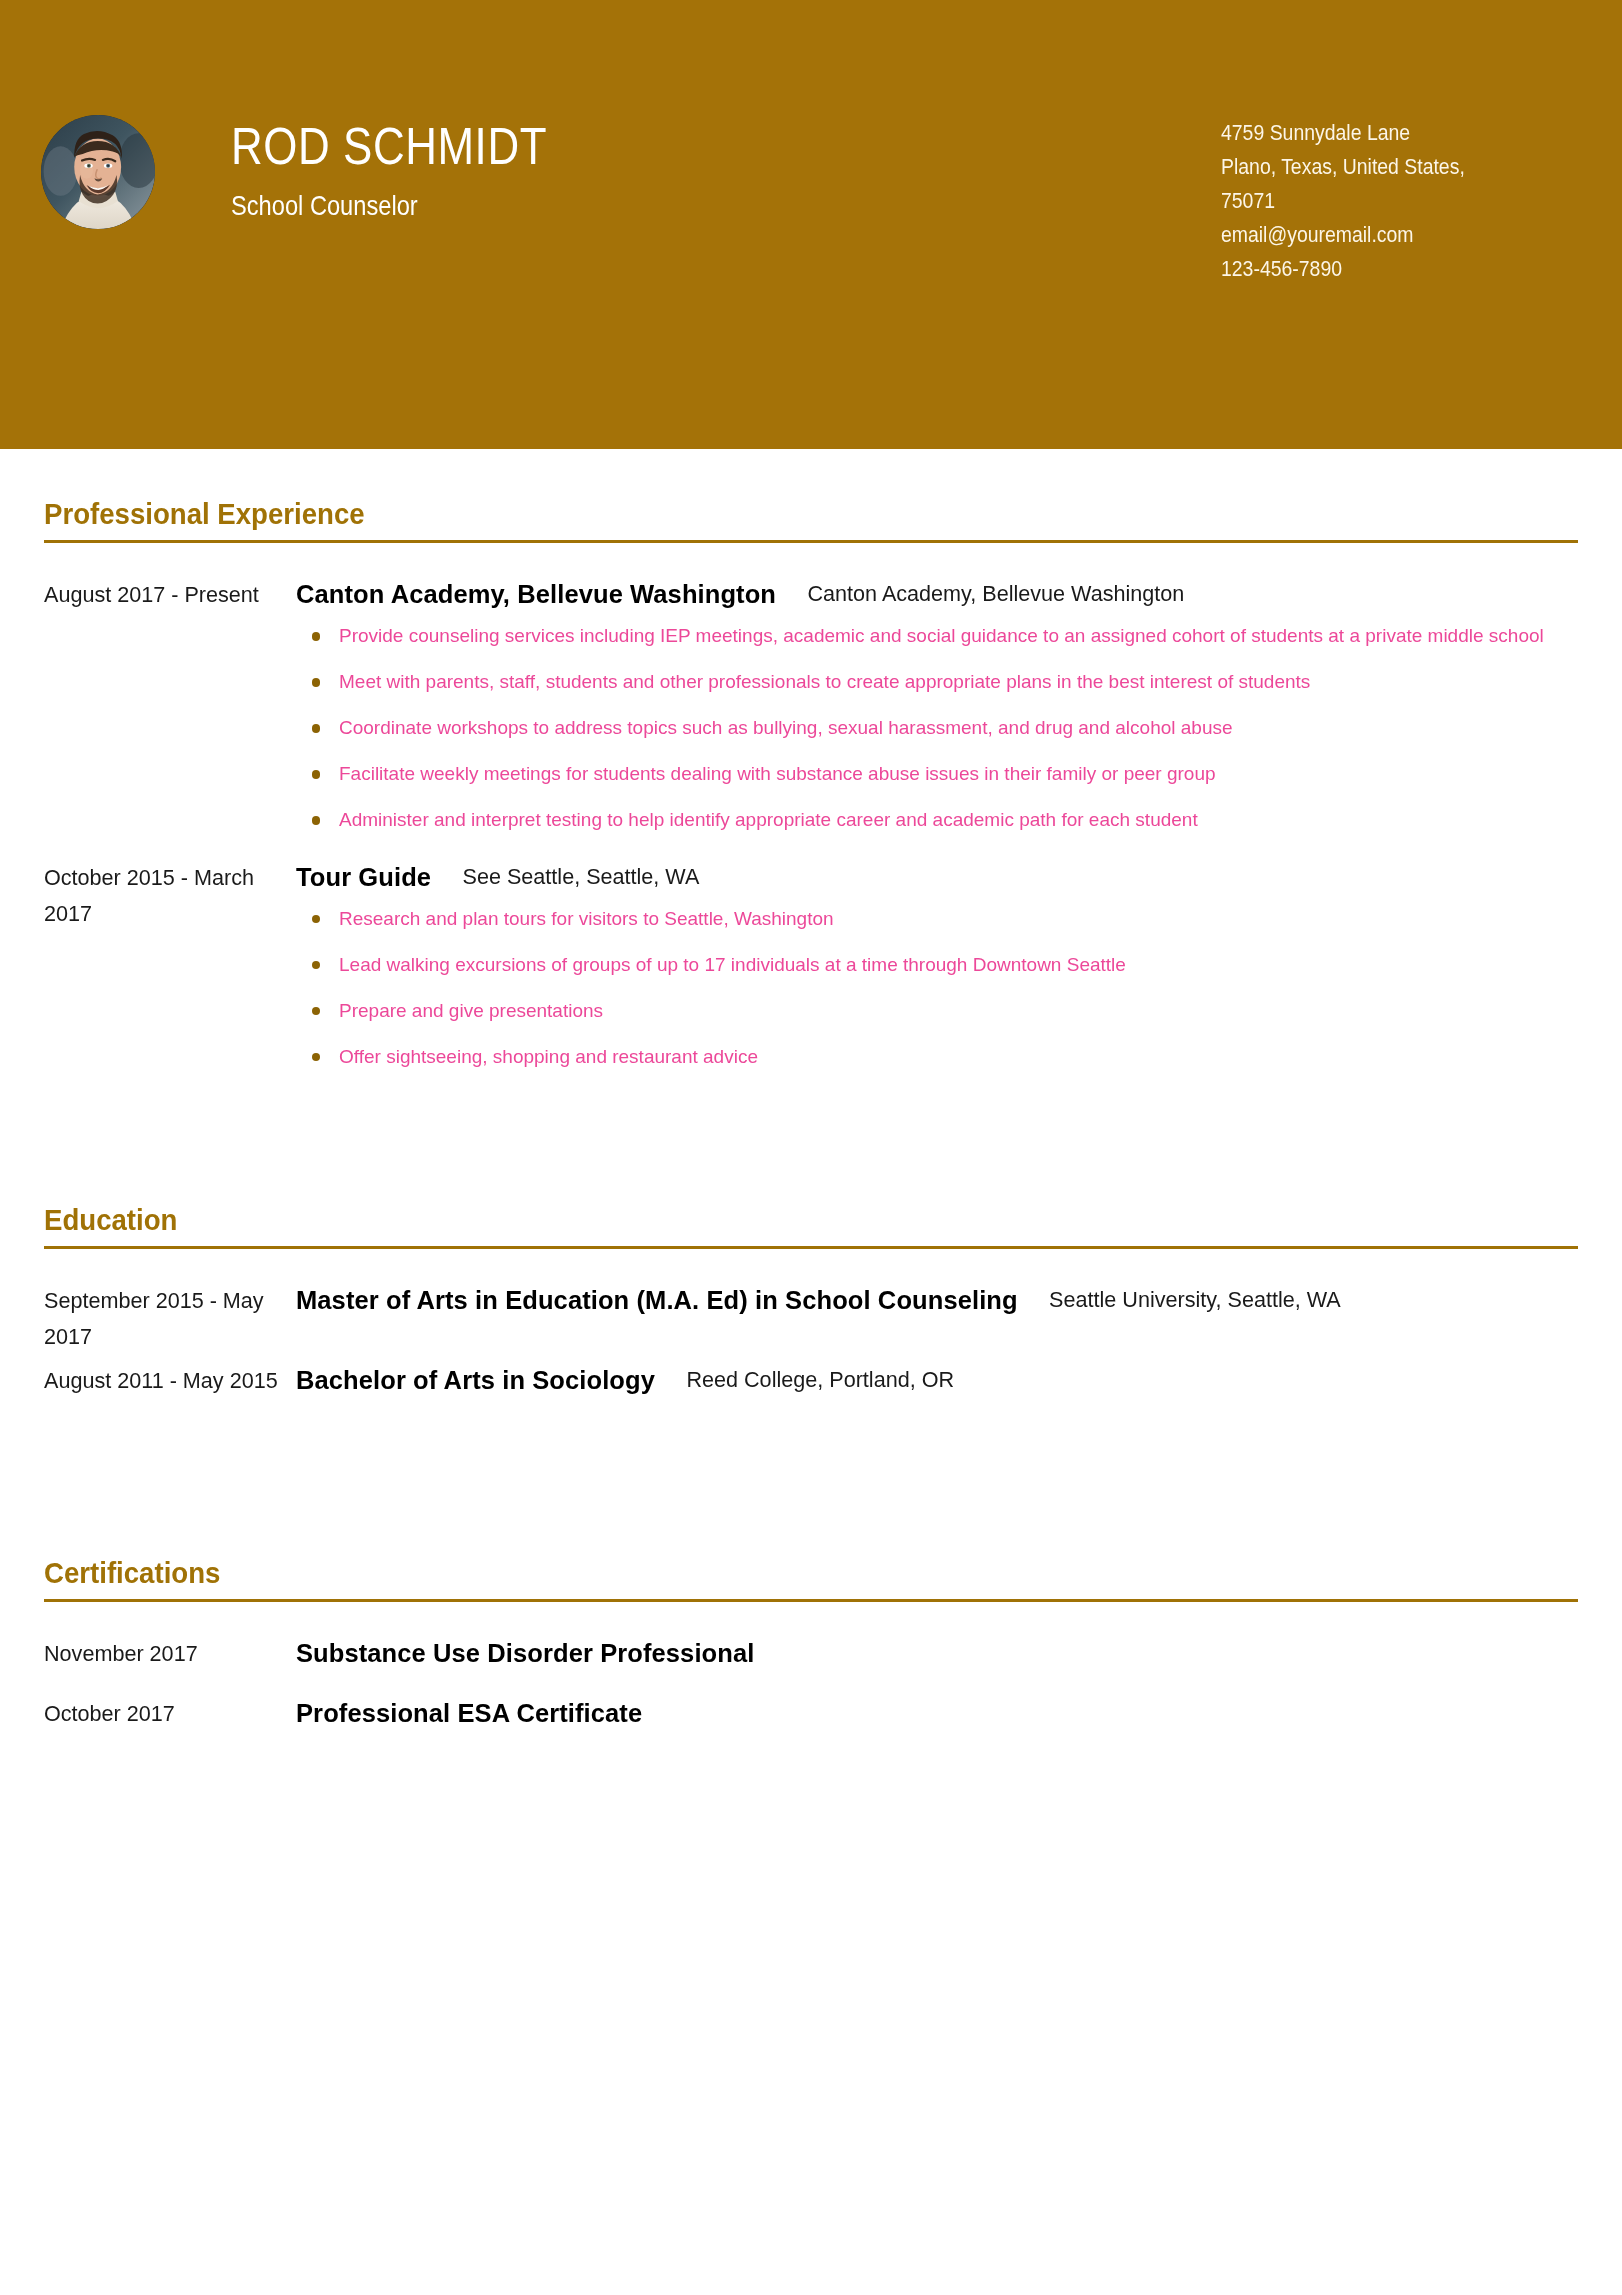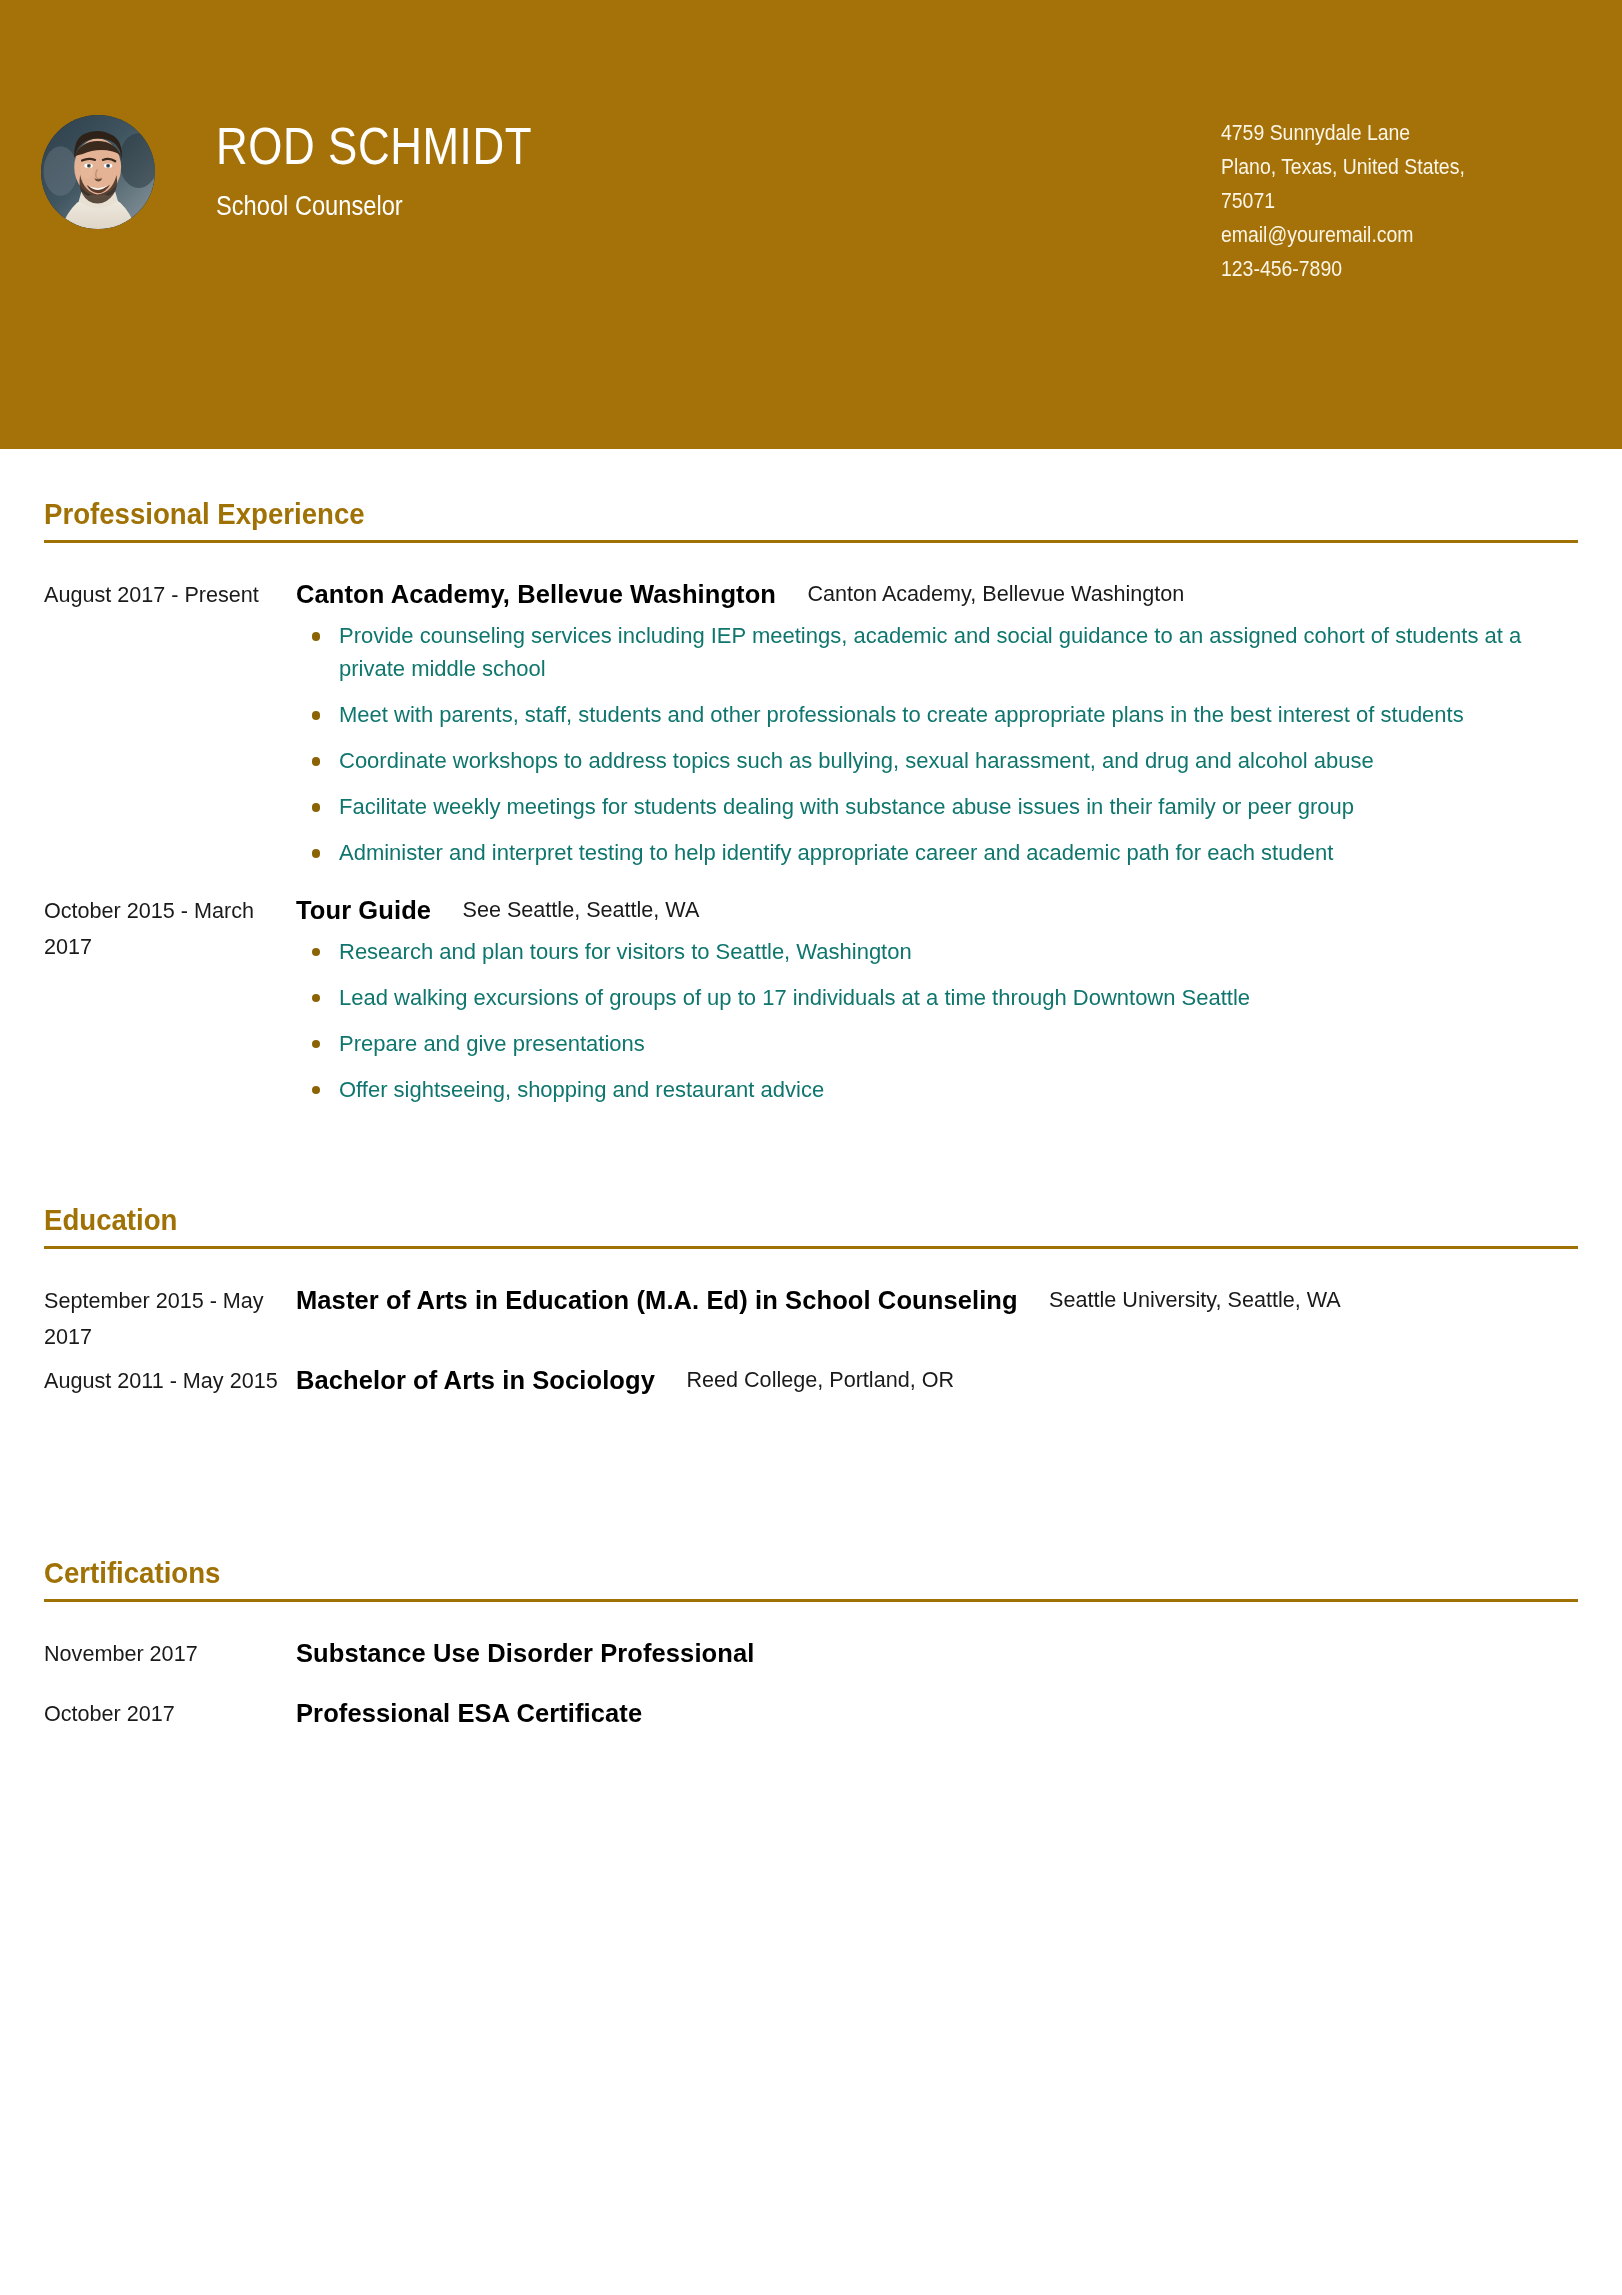--- a/index.html
+++ b/index.html
@@ -40,21 +40,21 @@
     width: 114px;
     height: 114px;
     border-radius: 50%;
     overflow: hidden;
     background: #25313a;
   }
   .avatar svg { display: block; width: 114px; height: 114px; }
 
   .name-block {
     position: absolute;
-    left: 216px;
+    left: 231px;
     top: 119px;
     width: 915px;
   }
 
   .person-name {
     font-family: "Liberation Sans Narrow", "Liberation Sans", sans-serif;
     font-size: 51px;
     line-height: 55px;
     font-weight: 400;
     letter-spacing: 0.7px;
@@ -185,24 +185,24 @@
   .bullets {
     list-style: none;
     margin-top: 7.8px;
   }
 
   .bullet {
     position: relative;
     padding-left: 43px;
     margin-bottom: 13px;
     font-family: "Liberation Sans Narrow", "Liberation Sans", sans-serif;
-    font-size: 22px;
+    font-size: 19px;
     line-height: 33px;
     font-weight: 300;
-    color: #0f766e;
+    color: #ec4899;
   }
   .bullet:last-child { margin-bottom: 0; }
 
   .bullet-dot {
     position: absolute;
     left: 15.7px;
     top: 13px;
     width: 8.5px;
     height: 8.5px;
     border-radius: 50%;

